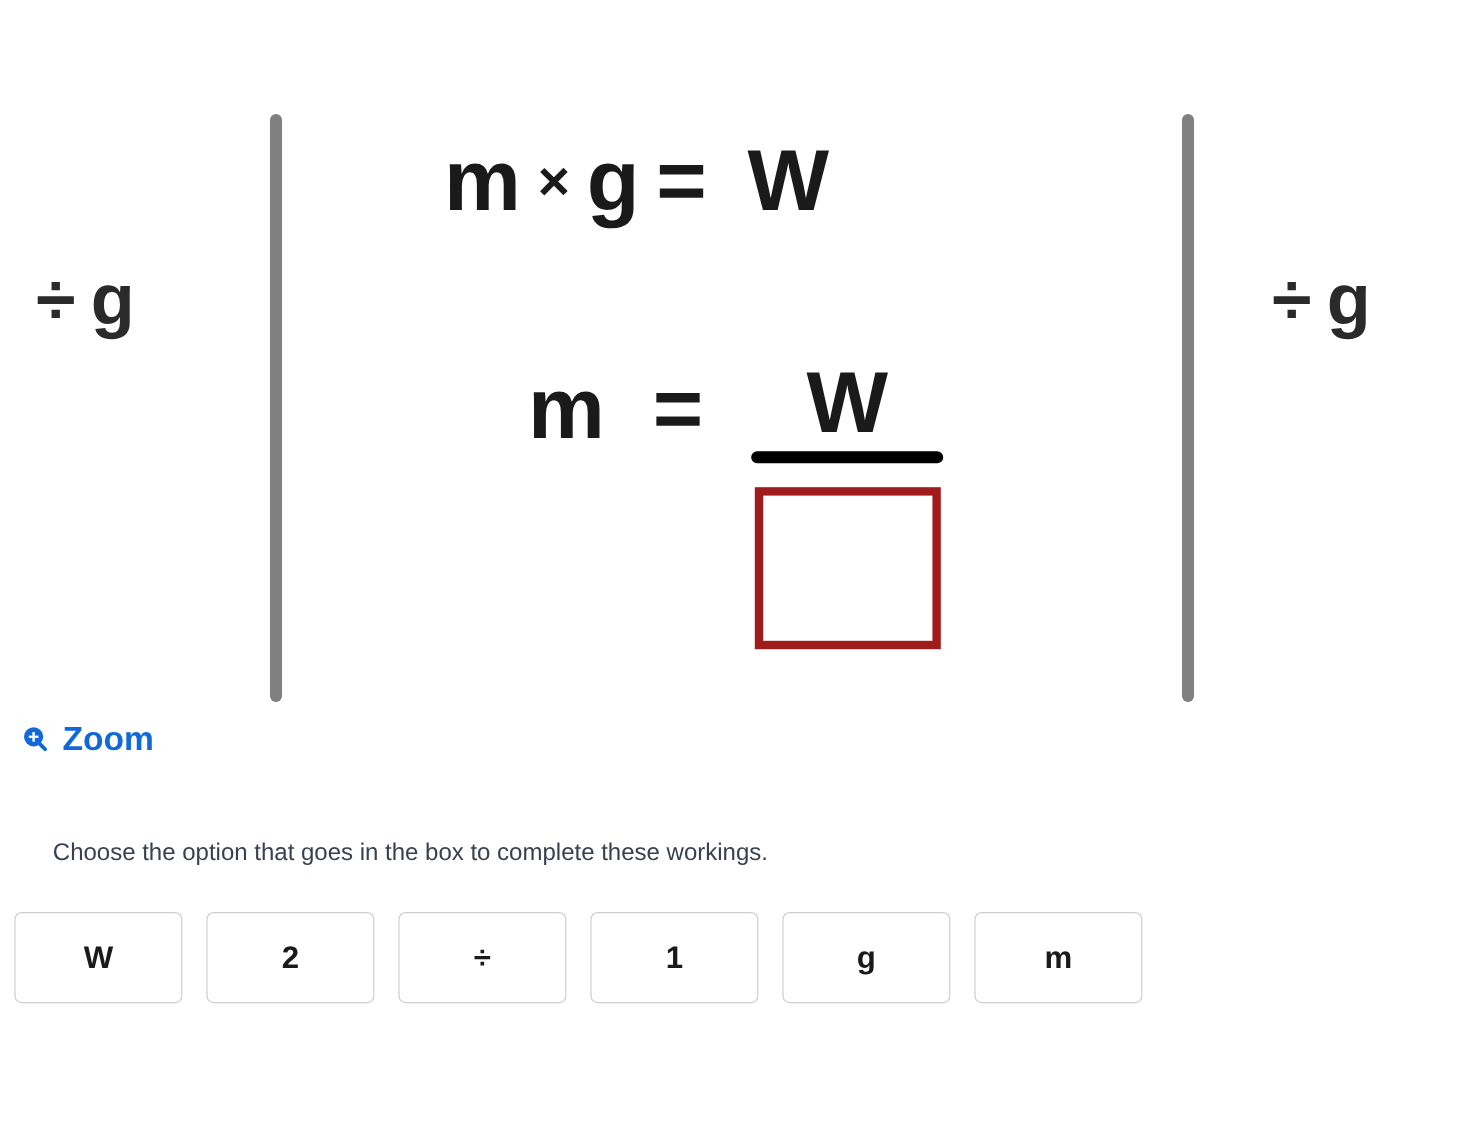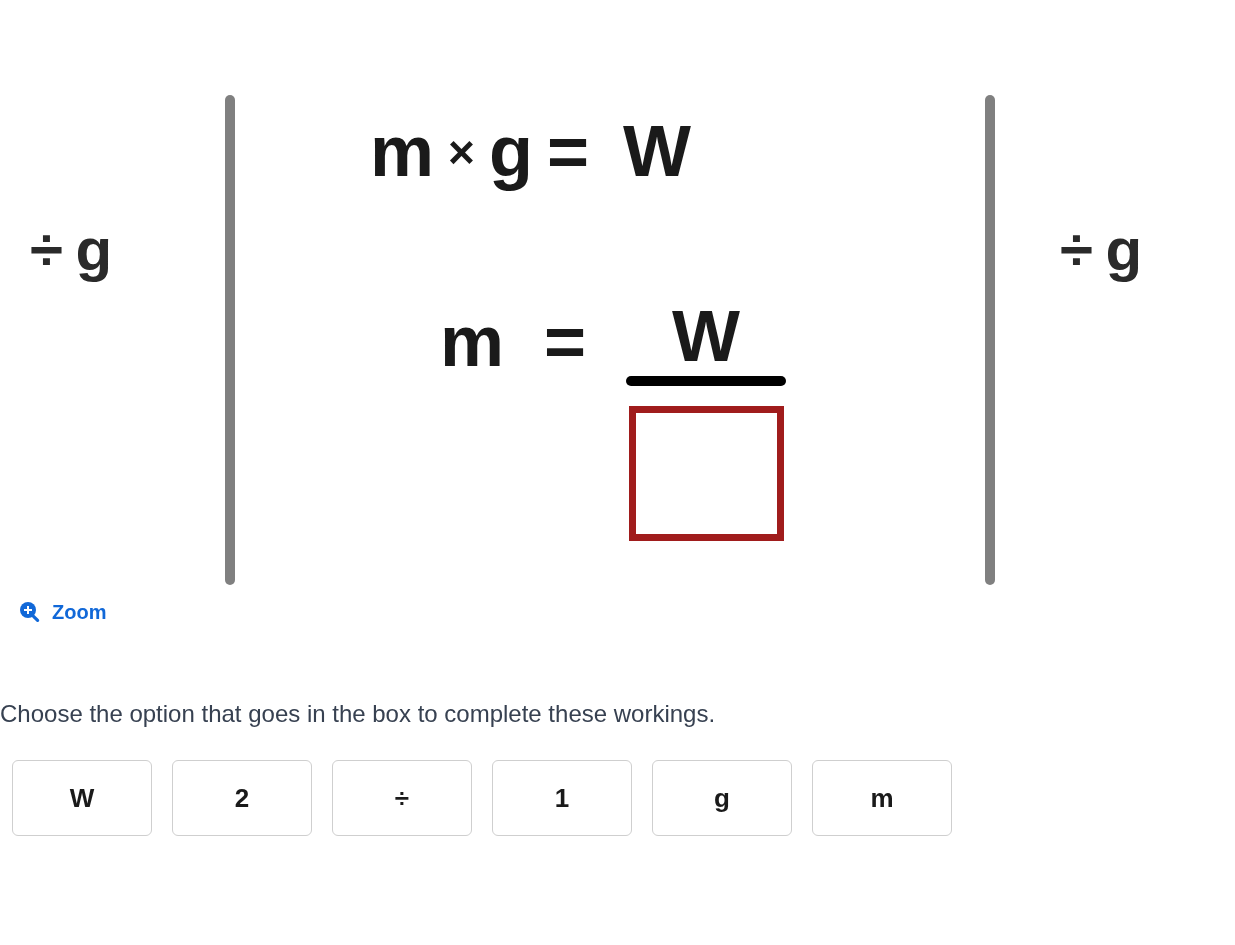--- a/index.html
+++ b/index.html
@@ -93,32 +93,33 @@
       background: #fff;
     }
     .zoom-link {
       position: absolute;
       top: 600px;
       left: 18px;
       display: flex;
       align-items: center;
       gap: 10px;
       color: #1168d8;
-      font-size: 20px;
+      font-size: 28px;
       font-weight: 700;
       cursor: pointer;
     }
     .zoom-link .icon svg { display: block; }
     .prompt {
       position: absolute;
       top: 700px;
       left: 0;
-      font-size: 24px;
+      font-size: 20px;
       color: #374151;
       font-weight: 400;
+      padding-left: 44px;
     }
     .options {
       position: absolute;
       top: 760px;
       left: 12px;
       display: flex;
       gap: 20px;
     }
     .option-btn {
       min-width: 140px;

